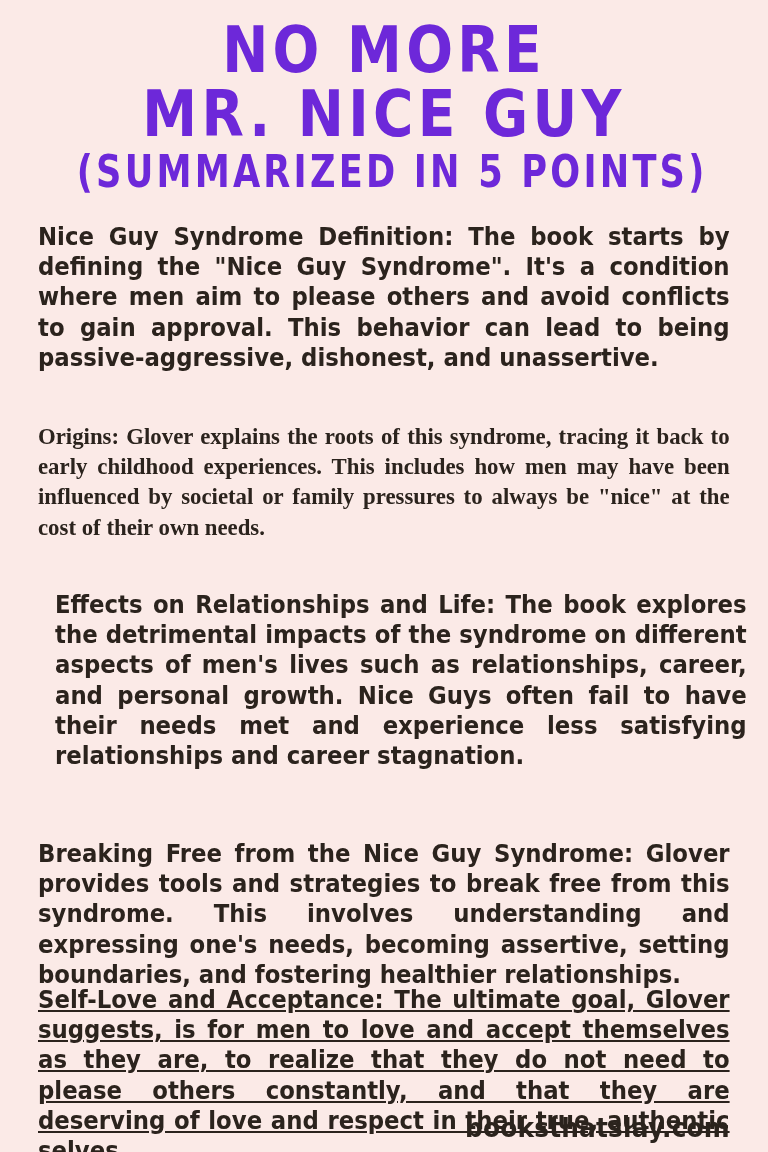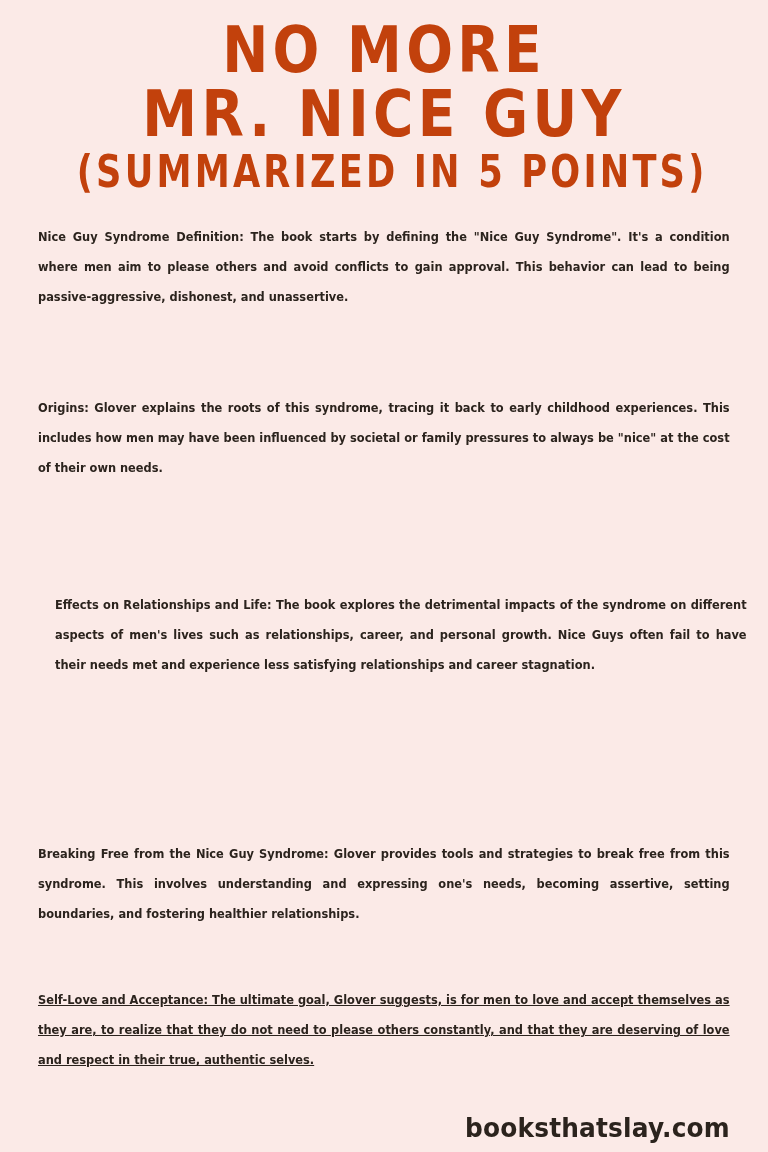--- a/index.html
+++ b/index.html
@@ -16,21 +16,21 @@
     }
     .title-block {
       position: absolute;
       left: 0;
       top: 18px;
       width: 768px;
       text-align: center;
       font-family: "DejaVu Sans", sans-serif;
       font-weight: bold;
       text-transform: uppercase;
-      color: #c2410c;
+      color: #6d28d9;
     }
     .title-line {
       display: block;
       font-family: "DejaVu Sans", sans-serif;
       font-weight: bold;
       letter-spacing: 5px;
       transform: scaleX(0.86);
       transform-origin: center;
       white-space: nowrap;
     }
@@ -50,34 +50,34 @@
       height: 52px;
       letter-spacing: 4px;
       transform: scaleX(0.80);
     }
     .body-text {
       position: absolute;
       left: 38px;
       width: 692px;
       font-family: "DejaVu Sans", sans-serif;
       font-weight: bold;
-      font-size: 12px;
+      font-size: 24px;
       line-height: 30.2px;
       text-align: justify;
       color: #2b231d;
       letter-spacing: 0px;
     }
     .body-text .inner {
       display: block;
       transform: scaleX(0.95);
       transform-origin: left top;
       width: 728px;
     }
     .p1 { top: 222px; }
-    .p2 { top: 393px; }
+    .p2 { top: 421px; font-family: Liberation Serif, serif; }
     .p3 { top: 590px; margin-left: 17px; }
     .p4 { top: 839px; }
     .p5 { top: 985px; text-decoration: underline; }
     .p5 .inner {
       text-align-last: left;
     }
     .website {
       position: absolute;
       right: 38px;
       top: 1110px;

